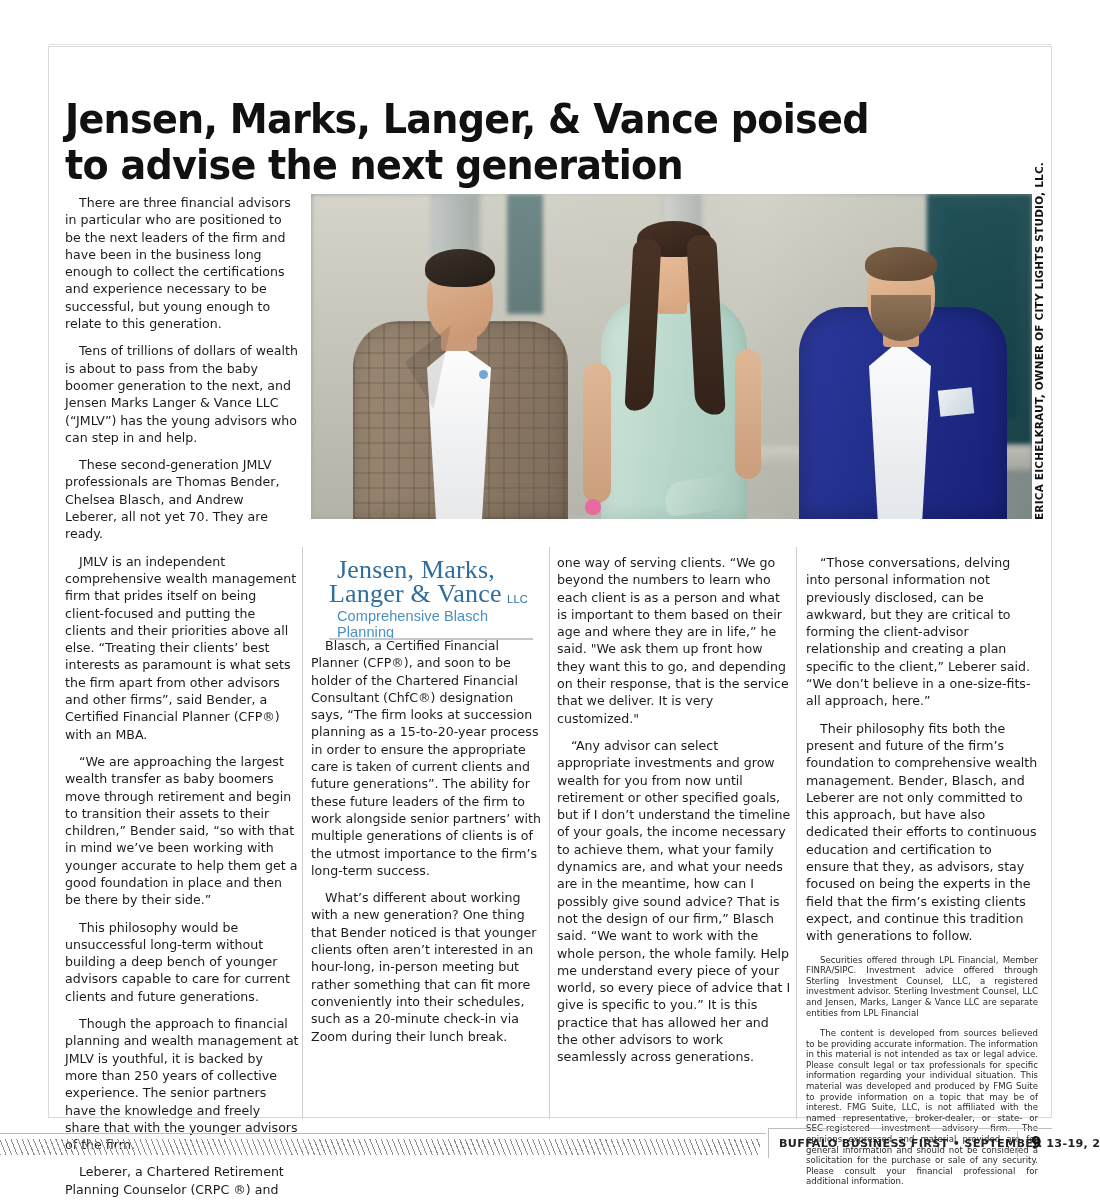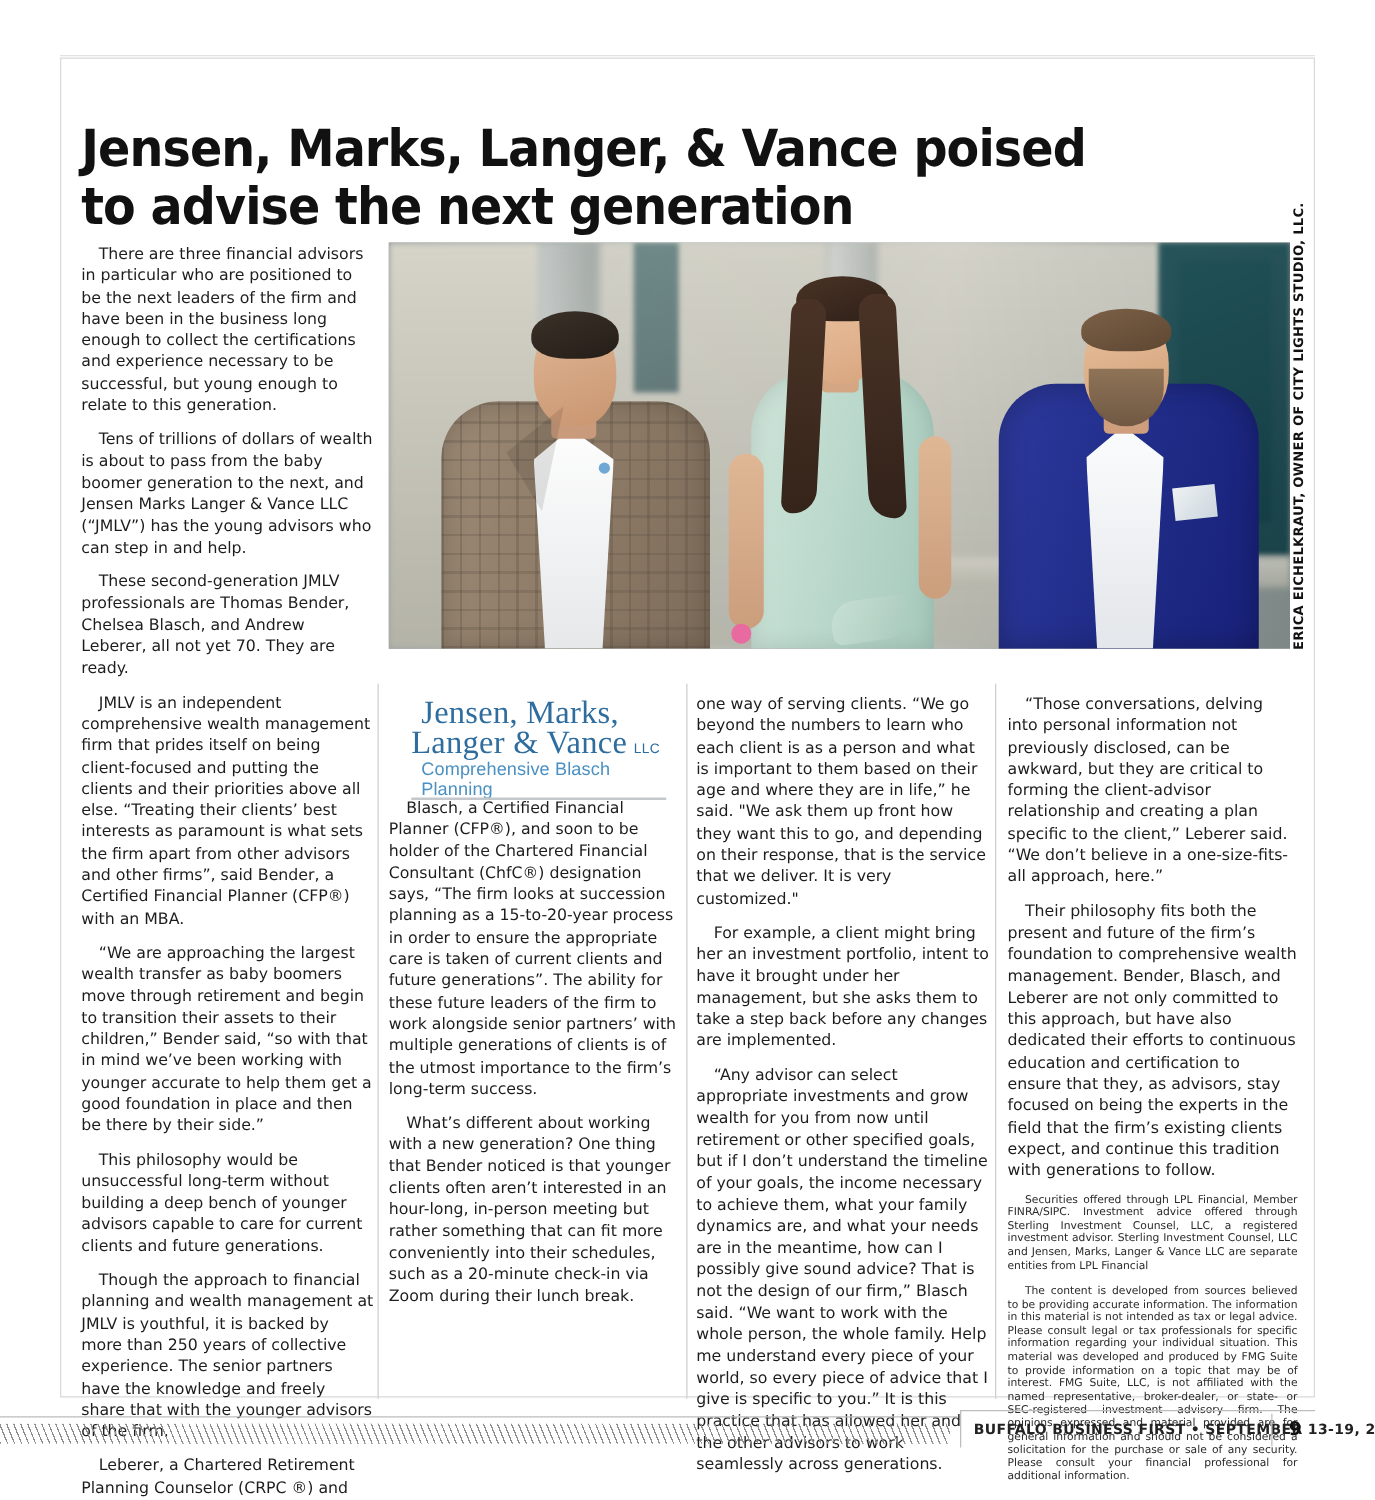--- a/index.html
+++ b/index.html
@@ -318,21 +318,20 @@
   </div>
 
   <div id="col2" class="col">
     <p>Blasch, a Certified Financial Planner (CFP®), and soon to be holder of the Chartered Financial Consultant (ChfC®) designation says, “The firm looks at succession planning as a 15-to-20-year process in order to ensure the appropriate care is taken of current clients and future generations”. The ability for these future leaders of the firm to work alongside senior partners’ with multiple generations of clients is of the utmost importance to the firm’s long-term success.</p>
     <p>What’s different about working with a new generation?  One thing that Bender noticed is that younger clients often aren’t interested in an hour-long, in-person meeting but rather something that can fit more conveniently into their schedules, such as a 20-minute check-in via Zoom during their lunch break.</p>
 
   </div>
 
   <div id="col3" class="col">
     <p class="noindent">one way of serving clients.  “We go beyond the numbers to learn who each client is as a person and what is important to them based on their age and where they are in life,” he said. "We ask them up front how they want this to go, and depending on their response, that is the service that we deliver. It is very customized."</p>
-    <p>For example, a client might bring her an investment portfolio, intent to have it brought under her management, but she asks them to take a step back before any changes are implemented.</p>
     <p>“Any advisor can select appropriate investments and grow wealth for you from now until retirement or other specified goals, but if I don’t understand the timeline of your goals, the income necessary to achieve them, what your family dynamics are, and what your needs are in the meantime, how can I possibly give sound advice? That is not the design of our firm,” Blasch said. “We want to work with the whole person, the whole family. Help me understand every piece of your world, so every piece of advice that I give is specific to you.” It is this practice that has allowed her and the other advisors to work seamlessly across generations.</p>
   </div>
 
   <div id="col4" class="col">
     <p>“Those conversations, delving into personal information not previously disclosed, can be awkward, but they are critical to forming the client-advisor relationship and creating a plan specific to the client,” Leberer said. “We don’t believe in a one-size-fits-all approach, here.”</p>
     <p>Their philosophy fits both the present and future of the firm’s foundation to comprehensive wealth management. Bender, Blasch, and Leberer are not only committed to this approach, but have also dedicated their efforts to continuous education and certification to ensure that they, as advisors, stay focused on being the experts in the field that the firm’s existing clients expect, and continue this tradition with generations to follow.</p>
     <p class="fine">Securities offered through LPL Financial, Member FINRA/SIPC. Investment advice offered through Sterling Investment Counsel, LLC, a registered investment advisor. Sterling Investment Counsel, LLC and Jensen, Marks, Langer &amp; Vance LLC are separate entities from LPL Financial</p>
     <p class="fine">The content is developed from sources believed to be providing accurate information. The information in this material is not intended as tax or legal advice. Please consult legal or tax professionals for specific information regarding your individual situation. This material was developed and produced by FMG Suite to provide information on a topic that may be of interest. FMG Suite, LLC, is not affiliated with the named representative, broker-dealer, or state- or SEC-registered investment advisory firm. The opinions expressed and material provided are for general information and should not be considered a solicitation for the purchase or sale of any security. Please consult your financial professional for additional information.</p>
   </div>
 

